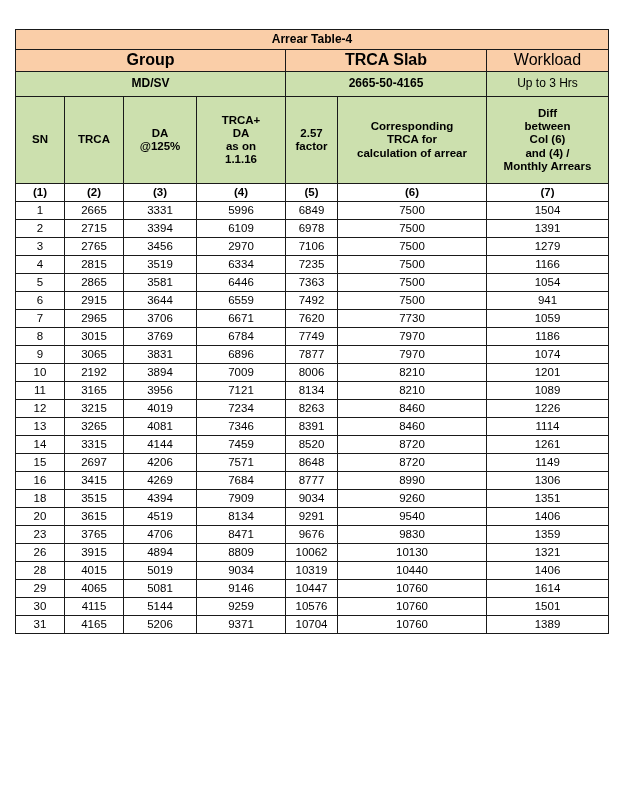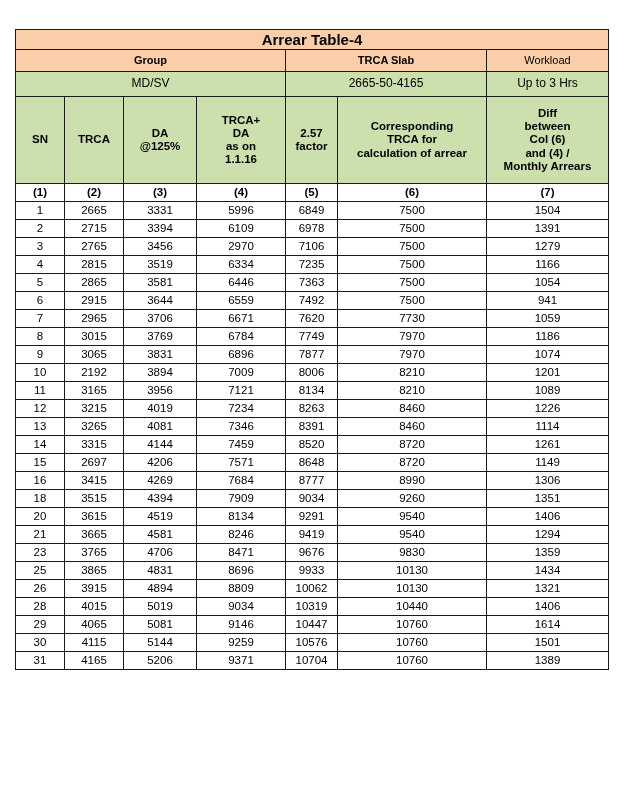--- a/index.html
+++ b/index.html
@@ -38,35 +38,35 @@
   col.c2 { width: 59px; }
   col.c3 { width: 73px; }
   col.c4 { width: 89px; }
   col.c5 { width: 52px; }
   col.c6 { width: 149px; }
   col.c7 { width: 122px; }
 
   .title-row td {
     background: #facea8;
     font-weight: bold;
-    font-size: 15px;
+    font-size: 12px;
     height: 19px;
   }
   .band-row td {
     background: #facea8;
     height: 21px;
-    font-size: 11px;
+    font-size: 16px;
   }
   .band-row td.bold { font-weight: bold; }
   .value-row td {
     background: #cce0ae;
     height: 24px;
     font-size: 12px;
   }
-  .value-row td.bold { font-weight: normal; }
+  .value-row td.bold { font-weight: bold; }
 
   .colhead-row td {
     background: #cce0ae;
     font-weight: bold;
     font-size: 11.5px;
     height: 86px;
     padding: 2px 2px;
   }
   .colnum-row td {
     background: #ffffff;
@@ -308,47 +308,29 @@
         <tr class="data-row">
           <td>20</td>
           <td>3615</td>
           <td>4519</td>
           <td>8134</td>
           <td>9291</td>
           <td>9540</td>
           <td>1406</td>
         </tr>
         <tr class="data-row">
-          <td>21</td>
-          <td>3665</td>
-          <td>4581</td>
-          <td>8246</td>
-          <td>9419</td>
-          <td>9540</td>
-          <td>1294</td>
-        </tr>
-        <tr class="data-row">
           <td>23</td>
           <td>3765</td>
           <td>4706</td>
           <td>8471</td>
           <td>9676</td>
           <td>9830</td>
           <td>1359</td>
         </tr>
         <tr class="data-row">
-          <td>25</td>
-          <td>3865</td>
-          <td>4831</td>
-          <td>8696</td>
-          <td>9933</td>
-          <td>10130</td>
-          <td>1434</td>
-        </tr>
-        <tr class="data-row">
           <td>26</td>
           <td>3915</td>
           <td>4894</td>
           <td>8809</td>
           <td>10062</td>
           <td>10130</td>
           <td>1321</td>
         </tr>
         <tr class="data-row">
           <td>28</td>

